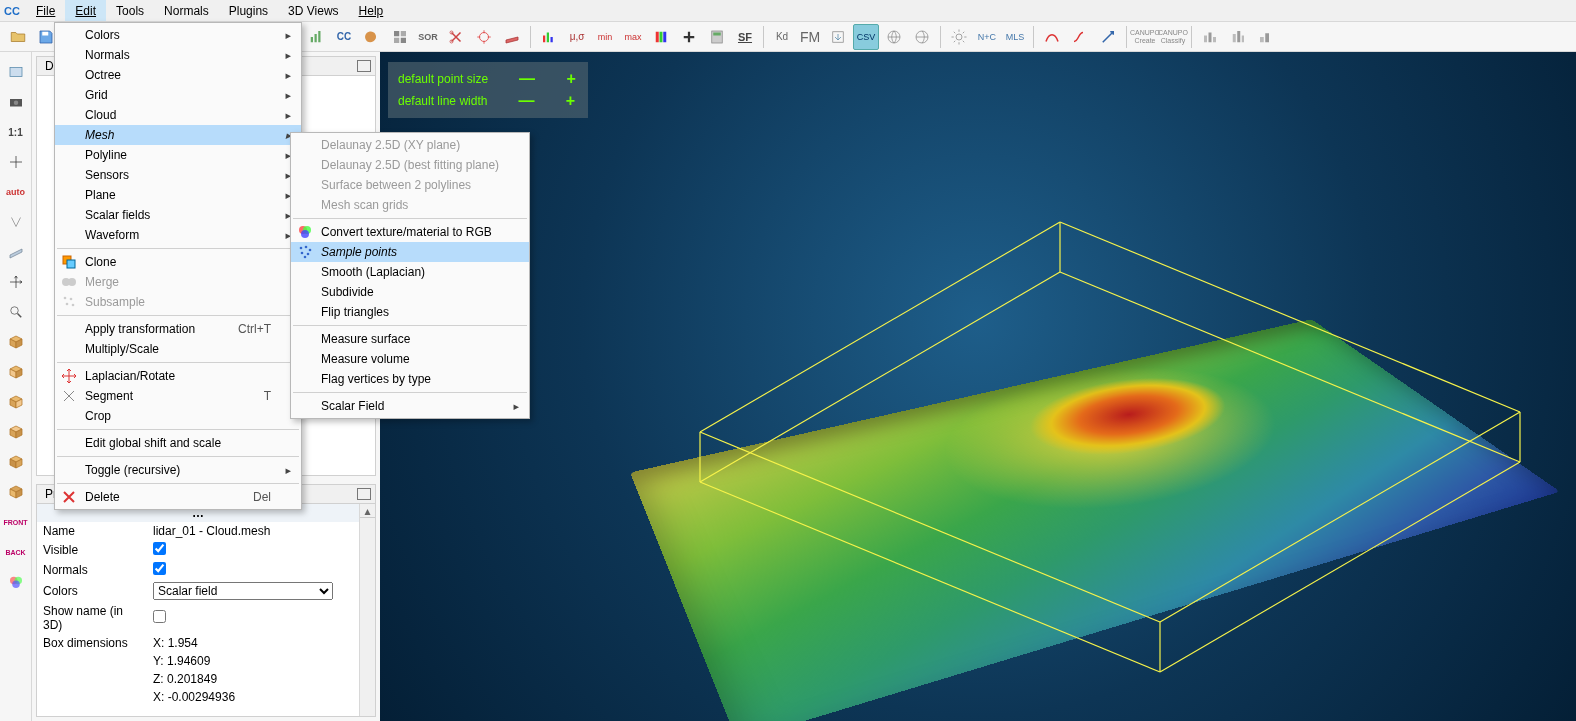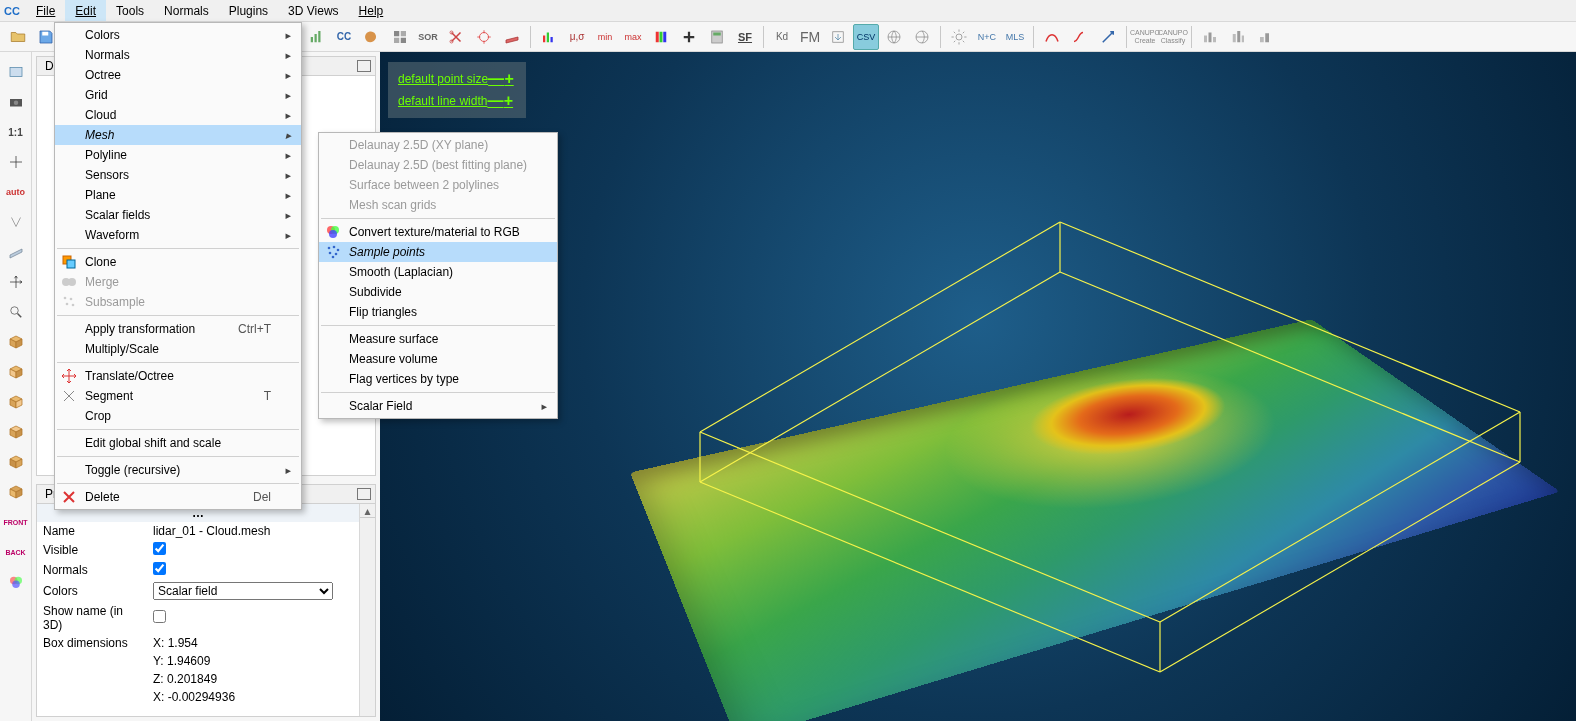--- a/index.html
+++ b/index.html
@@ -38,21 +38,21 @@
 .props td { padding: 2px 6px; border-bottom: 0; }
 .props td.k { width: 110px; }
 .props .section { background: #eef3f8; font-weight: 600; }
 .props select { width: 180px; font-size: 12px; }
 
 .scroll-track { width: 16px; background: #f0f0f0; border-left: 1px solid #d8d8d8; }
 
 
 .viewport { position: absolute; left: 380px; top: 52px; right: 0; bottom: 0; background: radial-gradient(circle at 50% 40%, #1e5e8a 0%, #0d3555 55%, #041f36 100%); overflow: hidden; }
 .overlay-controls { position: absolute; left: 8px; top: 10px; background: rgba(80,100,110,.65); padding: 6px 10px; color: #6cff00; font-family: "Courier New", monospace; font-size: 14px; }
-.overlay-controls .row { display: flex; align-items: center; gap: 0; padding: 2px 0; text-decoration: underline; }
+.overlay-controls .row { display: flex; align-items: center; gap: 31px; padding: 2px 0; }
 .overlay-controls .btn { color: #6cff00; font-weight: bold; font-size: 16px; width: 14px; text-align: center; }
 
 
 .mesh-scene { position: absolute; left: 260px; top: 140px; width: 900px; height: 560px; }
 .bbox { position: absolute; inset: 0; }
 .bbox line { stroke: #f7f34a; stroke-width: 1.2; }
 .surface { position: absolute; left: 40px; top: 70px; width: 820px; height: 440px; transform: perspective(1400px) rotateX(58deg) rotateZ(-26deg); border-radius: 6px; background:
   radial-gradient(ellipse 160px 110px at 62% 26%, #b81c1c 0%, #e46a1a 35%, #e4c21a 55%, rgba(0,0,0,0) 70%),
   radial-gradient(ellipse 260px 200px at 58% 32%, #e8d23a 0%, rgba(0,0,0,0) 70%),
   linear-gradient(160deg, #c9c94a 0%, #7fbe3a 25%, #3aa64a 45%, #2e9a6a 60%, #2e8aa6 78%, #2e5aa6 90%, #1e3a96 100%);
@@ -609,21 +609,21 @@
   <div class="mi">
       <span>Multiply/Scale</span>
     </div>
   <hr>
   <div class="mi">
       <span class="micon">
         <svg viewBox="0 0 16 16">
           <path d="M8 1v14M1 8h14M8 1l-2 2M8 1l2 2M8 15l-2-2M8 15l2-2M1 8l2-2M1 8l2 2M15 8l-2-2M15 8l-2 2" stroke="#d33" fill="none"></path>
         </svg>
       </span>
-      <span>Translate/Octree</span>
+      <span>Laplacian/Rotate</span>
     </div>
   <div class="mi">
       <span class="micon">
         <svg viewBox="0 0 16 16">
           <path d="M3 3l10 10M13 3L3 13" stroke="#888"></path>
         </svg>
       </span>
       <span>Segment</span>
       <span class="shortcut">T</span>
     </div>
@@ -643,21 +643,21 @@
       <span class="micon">
         <svg viewBox="0 0 16 16">
           <path d="M3 3l10 10M13 3L3 13" stroke="#d33" stroke-width="2"></path>
         </svg>
       </span>
       <span>Delete</span>
       <span class="shortcut">Del</span>
     </div>
 </div>
 
-<div class="menu" style="left:318px; top:132px; width:200px">
+<div class="menu" style="left:290px; top:132px; width:200px">
   <div class="mi dis">
       <span>Delaunay 2.5D (XY plane)</span>
     </div>
   <div class="mi dis">
       <span>Delaunay 2.5D (best fitting plane)</span>
     </div>
   <div class="mi dis">
       <span>Surface between 2 polylines</span>
     </div>
   <div class="mi dis">

